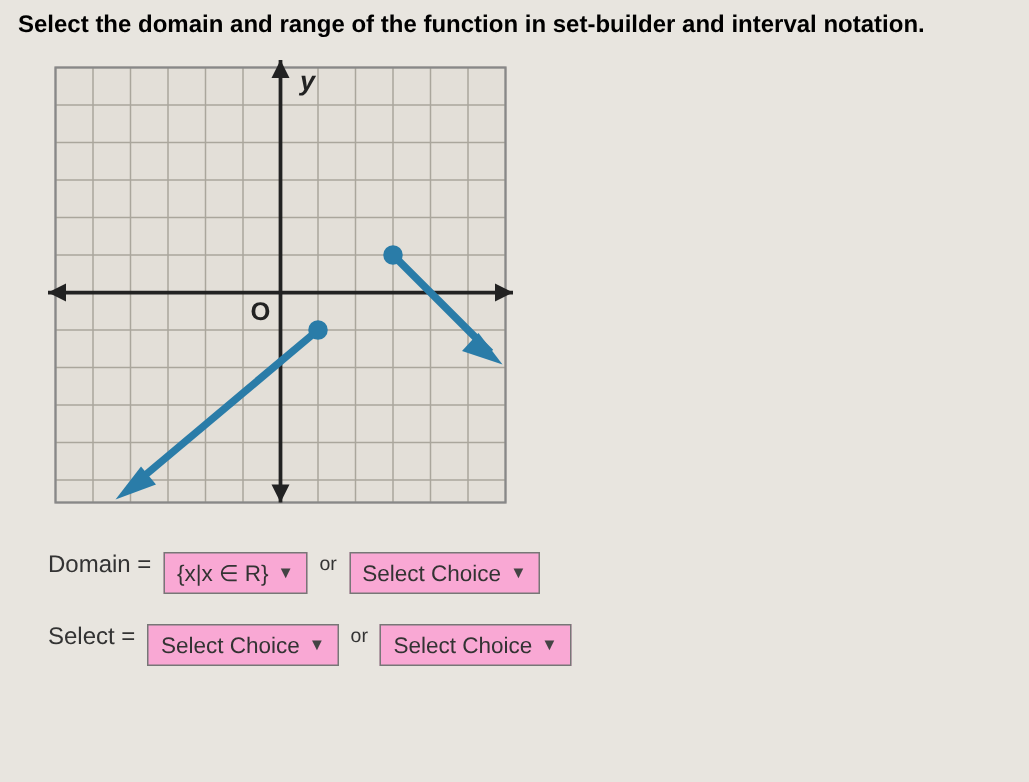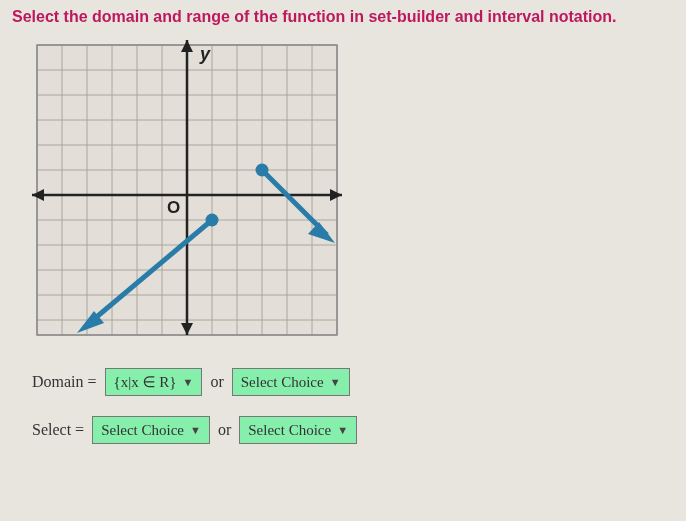--- a/index.html
+++ b/index.html
@@ -8,61 +8,59 @@
       background: #e8e5df;
       padding: 8px 12px;
       width: 686px;
       height: 521px;
       color: #2a2a2a;
     }
     .question {
       font-size: 16px;
       font-weight: bold;
       margin-bottom: 14px;
-      color: #be185d;
+      color: #000000;
     }
     .graph-container {
       margin-left: 20px;
       margin-bottom: 28px;
     }
     .answer-row {
       margin-left: 20px;
       margin-bottom: 20px;
       display: flex;
-      align-items: center;
       gap: 8px;
       font-size: 16px;
       color: #333;
-      font-family: Liberation Serif, serif;
     }
     .label {
       font-size: 16px;
       color: #333;
     }
     .select-box {
       border: 1.5px solid #777;
-      background: #86efac;
+      background: #f9a8d4;
       padding: 4px 8px;
       font-size: 15px;
       color: #333;
       display: inline-flex;
       align-items: center;
       gap: 6px;
       min-height: 28px;
       cursor: pointer;
     }
     .select-box .text {
       white-space: nowrap;
     }
     .chevron {
       font-size: 11px;
       color: #444;
     }
     .or-text {
-      font-size: 16px;
+      font-size: 13px;
       color: #333;
     }
     svg.graph {
       display: block;
     }
   </style>
 </head>
 <body>
 
 <div class="question">Select the domain and range of the function in set-builder and interval notation.</div>

